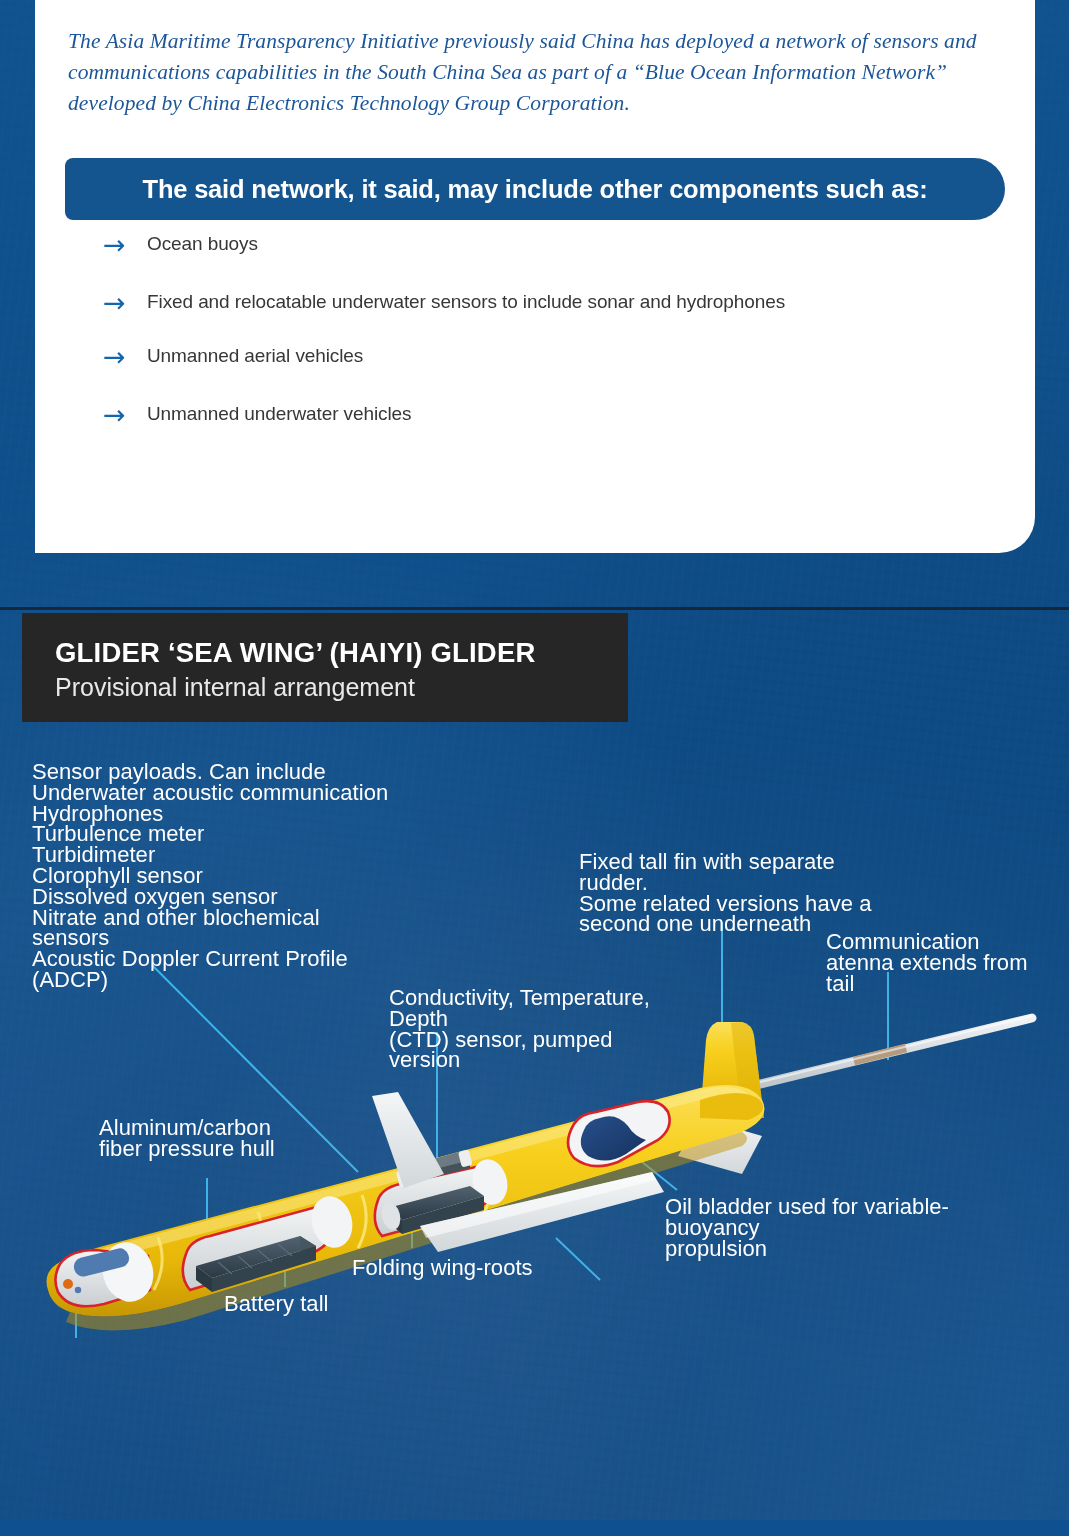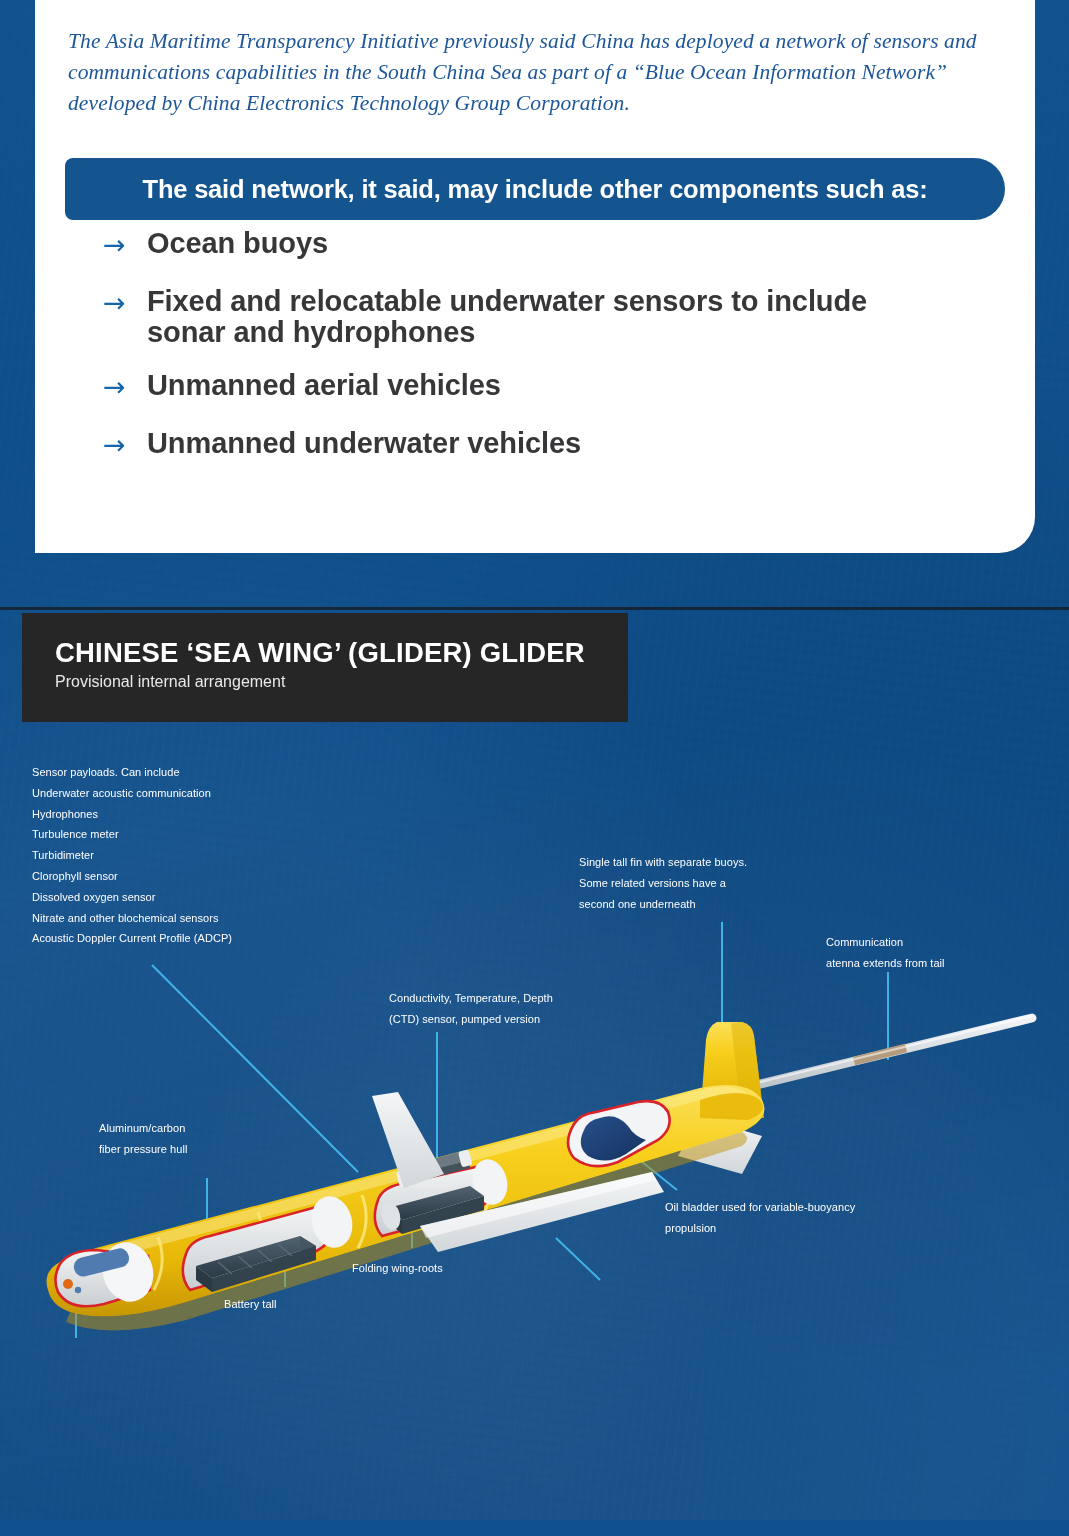--- a/index.html
+++ b/index.html
@@ -48,40 +48,40 @@
     color:#fff;font-size:25.5px;font-weight:bold;letter-spacing:-.2px;
   }
   .bullets{position:absolute;left:68px;top:228px;width:910px;}
   .bullet{display:flex;align-items:flex-start;margin-bottom:26px;}
   .bullet:nth-child(2){margin-bottom:22px;}
   .b-arrow{
     width:44px;flex:0 0 44px;color:#1565ab;font-size:27px;line-height:31px;
     font-family:"DejaVu Sans", sans-serif;font-weight:500;padding-top:1px;
   }
   .b-text{
-    font-size:29px;line-height:31px;font-weight:bold;color:#37373a;
+    font-size:19px;line-height:31px;font-weight:normal;color:#37373a;
     letter-spacing:-.1px;max-width:800px;
   }
 
   
   .divider{position:absolute;left:0;top:607px;width:1069px;height:3px;background:#16202c;opacity:.85;}
 
   
   .titleblock{
     position:absolute;left:22px;top:613px;width:606px;height:109px;background:#262626;
   }
   .title-main{
     position:absolute;left:33px;top:24px;color:#fff;font-size:27.5px;font-weight:bold;letter-spacing:.2px;
   }
   .title-sub{
-    position:absolute;left:33px;top:60px;color:#e9e9e9;font-size:16px;font-weight:400;letter-spacing:0px;
-  }
-
-  
-  .anno{position:absolute;color:#fff;font-size:11px;line-height:20.8px;letter-spacing:.05px;white-space:pre-line;}
+    position:absolute;left:33px;top:60px;color:#e9e9e9;font-size:25px;font-weight:400;letter-spacing:0px;
+  }
+
+  
+  .anno{position:absolute;color:#fff;font-size:22px;line-height:20.8px;letter-spacing:.05px;white-space:pre-line;}
   .sensors{left:32px;top:762px;width:360px;}
   .fin-label{left:579px;top:852px;width:300px;}
   .ant-label{left:826px;top:924px;width:230px;margin-top:8px;}
   .ctd-label{left:389px;top:988px;width:290px;}
   .hull-label{left:99px;top:1118px;width:200px;}
   .oil-label{left:665px;top:1197px;width:330px;}
   .fold-label{left:352px;top:1258px;width:200px;}
   .batt-label{left:224px;top:1294px;width:180px;}
   .wing-label{left:556px;top:1290px;width:230px;}
   .fwd-label{left:33px;top:1343px;width:260px;}
@@ -124,21 +124,21 @@
       <div class="bullet">
         <div class="b-arrow">→</div>
         <div class="b-text">Unmanned underwater vehicles</div>
       </div>
     </div>
   </div>
 
   <div class="divider"></div>
 
   <div class="titleblock">
-    <div class="title-main">CHINESE ‘SEA WING’ (GLIDER) GLIDER</div>
+    <div class="title-main">GLIDER ‘SEA WING’ (HAIYI) GLIDER</div>
     <div class="title-sub">Provisional internal arrangement</div>
   </div>
 
   <svg class="leaders" viewBox="0 0 1069 640">
     <g stroke="#3fb3e8" stroke-width="2" fill="none">
 
       <line x1="152" y1="205" x2="358" y2="412"></line>
 
       <line x1="722" y1="162" x2="722" y2="272"></line>
 
@@ -288,21 +288,21 @@
 
   <div class="anno sensors">Sensor payloads. Can include
 Underwater acoustic communication
 Hydrophones
 Turbulence meter
 Turbidimeter
 Clorophyll sensor
 Dissolved oxygen sensor
 Nitrate and other blochemical sensors
 Acoustic Doppler Current Profile (ADCP)</div>
-  <div class="anno fin-label">Single tall fin with separate buoys.
+  <div class="anno fin-label">Fixed tall fin with separate rudder.
 Some related versions have a
 second one underneath</div>
   <div class="anno ant-label">Communication
 atenna extends from tail</div>
   <div class="anno ctd-label">Conductivity, Temperature, Depth
 (CTD) sensor, pumped version</div>
   <div class="anno hull-label">Aluminum/carbon
 fiber pressure hull</div>
   <div class="anno oil-label">Oil bladder used for variable-buoyancy
 propulsion</div>

